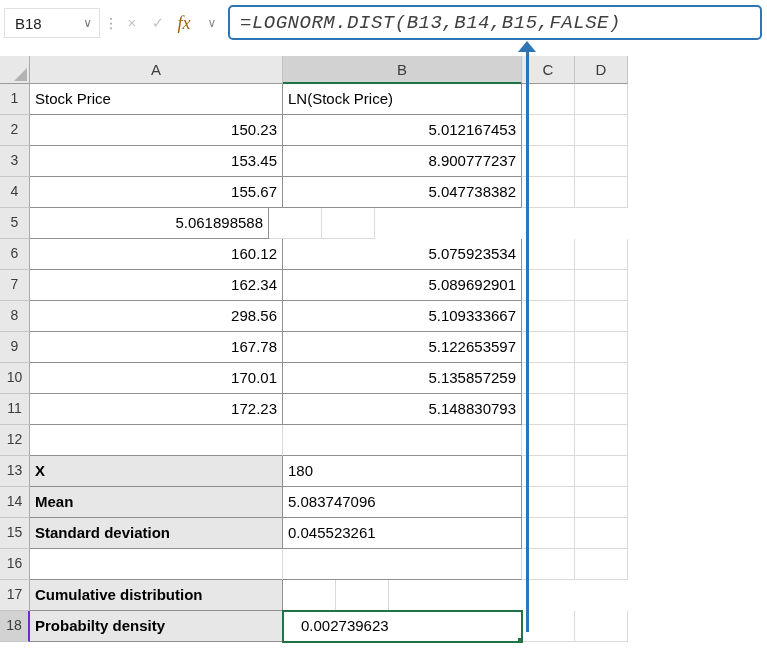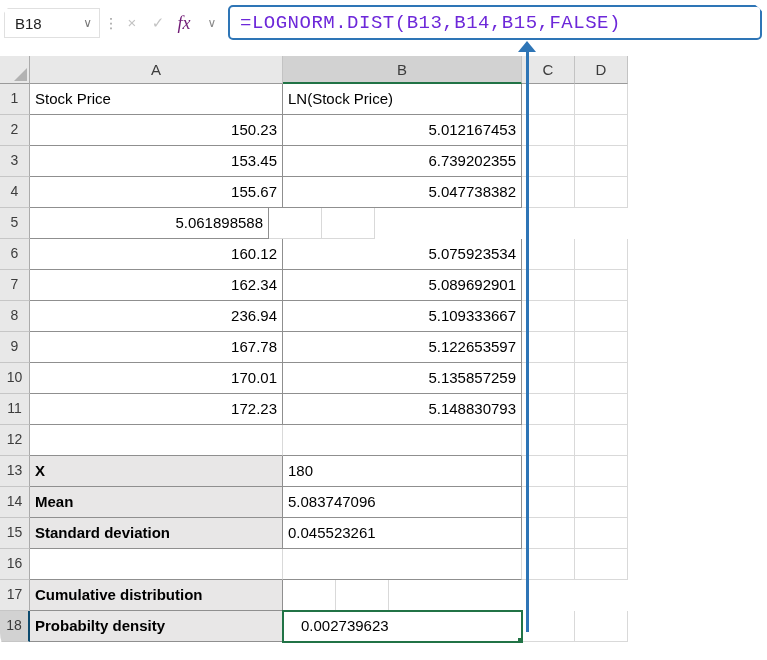--- a/index.html
+++ b/index.html
@@ -1,40 +1,40 @@
 <!DOCTYPE html>
 <html><head>
 <meta charset="utf-8">
 <title>Excel — LOGNORM.DIST</title>
 <style>
   * { box-sizing: border-box; margin: 0; padding: 0; }
   html, body { background: #ffffff; }
   body { font-family: "Liberation Sans", sans-serif; }
-  .screen { position: relative; width: 767px; height: 660px; background: #fff; overflow: hidden; border-radius: 27px; }
+  .screen { position: relative; width: 767px; height: 660px; background: #fff; overflow: hidden; }
 
   
   .top-bar { position: absolute; left: 0; top: 0; width: 767px; height: 48px; background: #fff; }
   .name-box { position: absolute; left: 4px; top: 8px; width: 96px; height: 30px;
               border: 1px solid #e0e0e0; display: flex; align-items: center;
               padding: 0 7px 0 10px; justify-content: space-between; font-size: 15px; color: #222; }
   .nb-arrow { color: #777; font-size: 12px; }
   .splitter { position: absolute; left: 104px; top: 8px; width: 14px; height: 30px;
               color: #9a9a9a; font-size: 14px; line-height: 30px; text-align: center; }
   .fb-btn { position: absolute; top: 8px; width: 24px; height: 30px; line-height: 30px;
             text-align: center; font-size: 15px; }
   .fb-cancel { left: 120px; color: #c3c3c3; }
   .fb-enter  { left: 146px; color: #c3c3c3; }
-  .fb-fx     { left: 172px; color: #701a75; font-family: "Liberation Serif", serif;
+  .fb-fx     { left: 172px; color: #a16207; font-family: "Liberation Serif", serif;
                font-style: italic; font-size: 18px; }
   .fb-expand { left: 200px; color: #8a8a8a; font-size: 12px; }
   .formula-box { position: absolute; left: 228px; top: 5px; width: 534px; height: 35px;
                  border: 2px solid #2e75b6; border-radius: 5px; background: #fff;
                  display: flex; align-items: center; padding-left: 10px; overflow: hidden; }
   .formula-box span { font-family: "Liberation Mono", "DejaVu Sans Mono", monospace;
-                      font-size: 19px; color: #6d28d9; white-space: nowrap; letter-spacing: 0.5px; }
+                      font-size: 19px; color: #404040; white-space: nowrap; letter-spacing: 0.5px; font-style: italic; }
 
   
   .arrow-head { position: absolute; left: 518px; top: 41px; width: 0; height: 0;
                 border-left: 9px solid transparent; border-right: 9px solid transparent;
                 border-bottom: 11px solid #2e75b6; z-index: 9; }
   .arrow-shaft { position: absolute; left: 526px; top: 51px; width: 3px; height: 581px;
                  background: #2e75b6; z-index: 9; }
 
   
   .sheet { position: absolute; left: 0; top: 56px; }
@@ -47,21 +47,21 @@
                 color: #3c3c3c; font-size: 15px; border-right: 1px solid #c3c3c3;
                 border-bottom: 1px solid #9a9a9a; }
   .sel-col { background: #d2d2d2; border-bottom: 2px solid #217346; }
 
   .sheet-row { display: flex; height: 31px; }
   .cell { height: 31px; line-height: 29px; font-size: 15px; color: #000; background: #fff;
           border-right: 1px solid #d9d9d9; border-bottom: 1px solid #d9d9d9;
           white-space: nowrap; overflow: hidden; }
   .row-header { width: 30px; background: #e8e8e8; color: #3c3c3c; font-size: 14px;
                 text-align: center; border-right: 1px solid #ababab; border-bottom: 1px solid #c6c6c6; }
-  .sel-row { background: #d2d2d2; border-right: 2px solid #0c4a6e; }
+  .sel-row { background: #d2d2d2; border-right: 2px solid #6d28d9; }
   .col-a { width: 253px; padding: 0 5px; }
   .col-b { width: 239px; padding: 0 5px; }
   .col-c { width: 53px; }
   .col-d { width: 53px; }
 
   .style-header .col-a, .style-header .col-b { font-weight: 400; text-align: left;
       border-right-color: #8f8f8f; border-bottom-color: #8f8f8f; }
   .style-data .col-a, .style-data .col-b { text-align: right;
       border-right-color: #8f8f8f; border-bottom-color: #8f8f8f; }
   .style-param .col-a { font-weight: 700; text-align: left; background: #e8e7e7;
@@ -118,21 +118,21 @@
         <div class="sheet-row style-data">
           <div class="cell row-header">2</div>
           <div class="cell col-a">150.23</div>
           <div class="cell col-b">5.012167453</div>
           <div class="cell col-c"></div>
           <div class="cell col-d"></div>
         </div>
         <div class="sheet-row style-data">
           <div class="cell row-header">3</div>
           <div class="cell col-a">153.45</div>
-          <div class="cell col-b">6.739202355</div>
+          <div class="cell col-b">8.900777237</div>
           <div class="cell col-c"></div>
           <div class="cell col-d"></div>
         </div>
         <div class="sheet-row style-data">
           <div class="cell row-header">4</div>
           <div class="cell col-a">155.67</div>
           <div class="cell col-b">5.047738382</div>
           <div class="cell col-c"></div>
           <div class="cell col-d"></div>
         </div>
@@ -151,21 +151,21 @@
         </div>
         <div class="sheet-row style-data">
           <div class="cell row-header">7</div>
           <div class="cell col-a">162.34</div>
           <div class="cell col-b">5.089692901</div>
           <div class="cell col-c"></div>
           <div class="cell col-d"></div>
         </div>
         <div class="sheet-row style-data">
           <div class="cell row-header">8</div>
-          <div class="cell col-a">236.94</div>
+          <div class="cell col-a">298.56</div>
           <div class="cell col-b">5.109333667</div>
           <div class="cell col-c"></div>
           <div class="cell col-d"></div>
         </div>
         <div class="sheet-row style-data">
           <div class="cell row-header">9</div>
           <div class="cell col-a">167.78</div>
           <div class="cell col-b">5.122653597</div>
           <div class="cell col-c"></div>
           <div class="cell col-d"></div>

